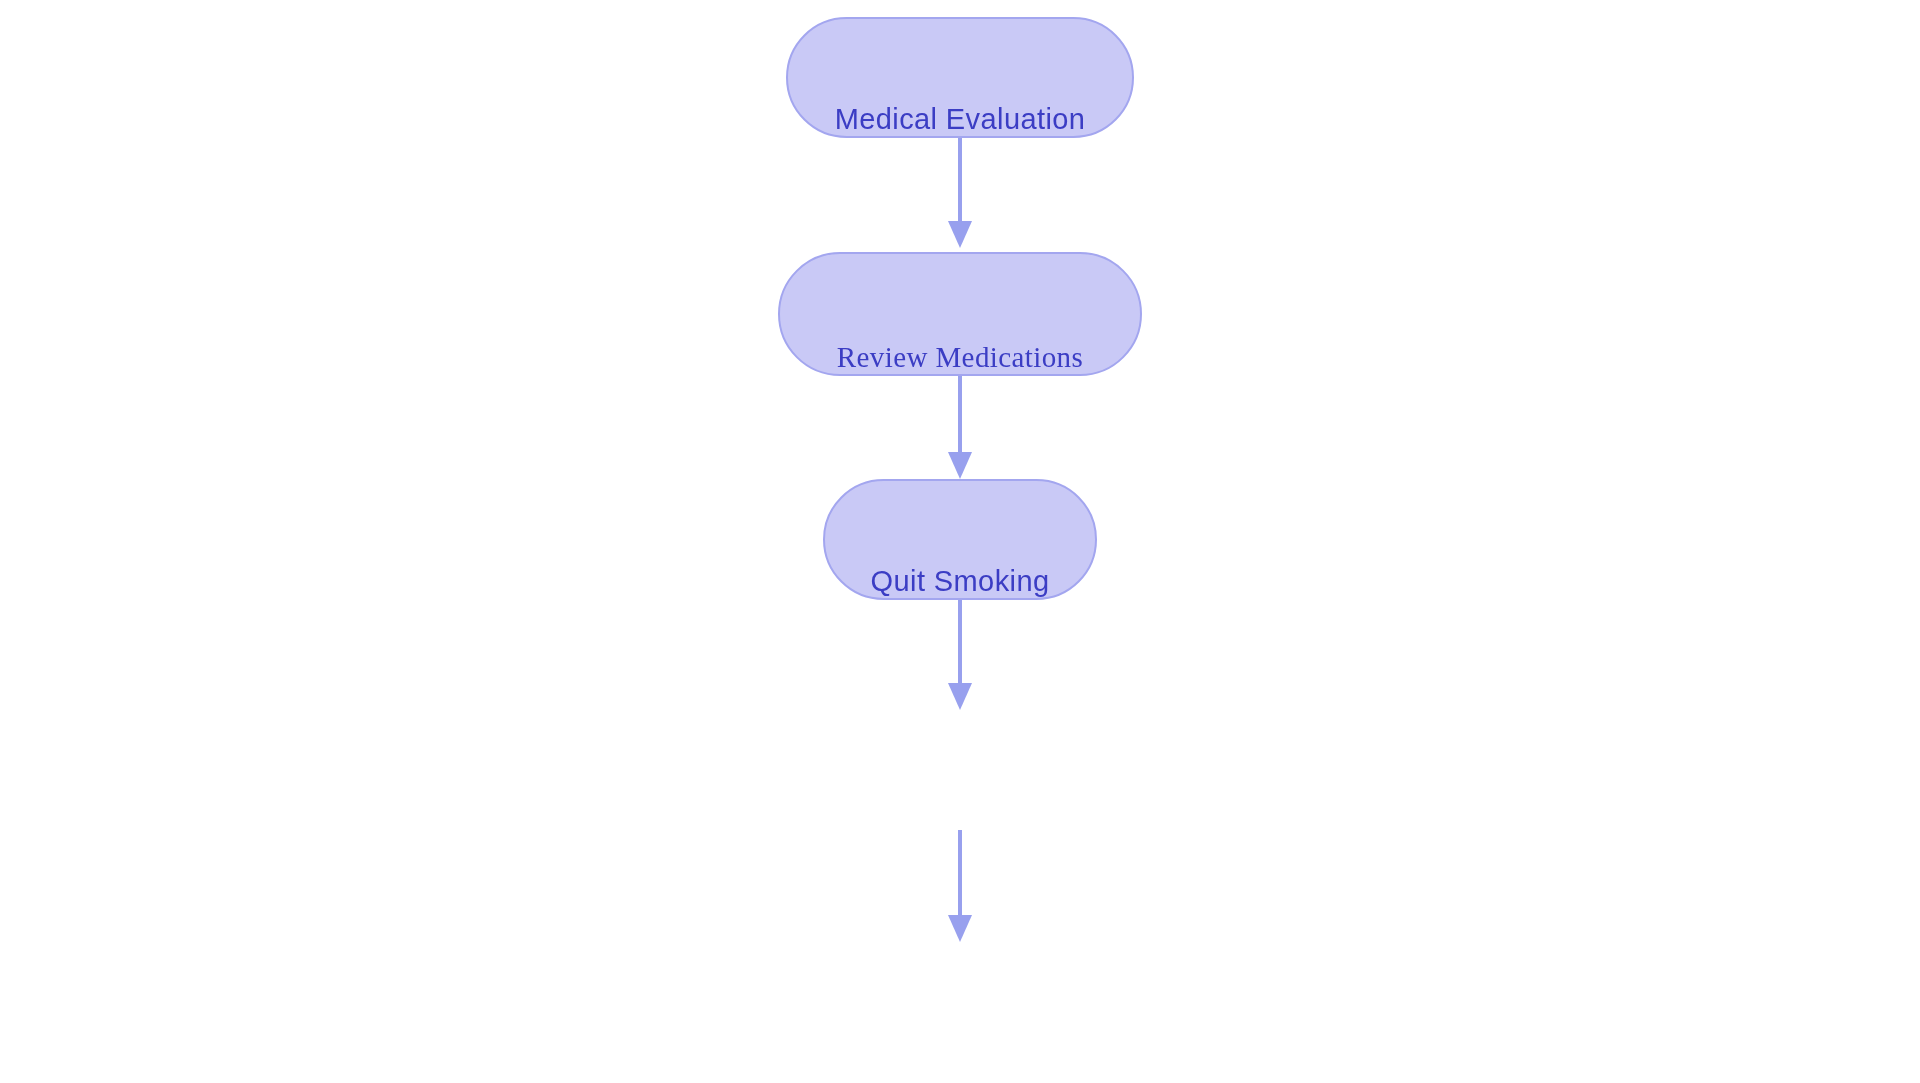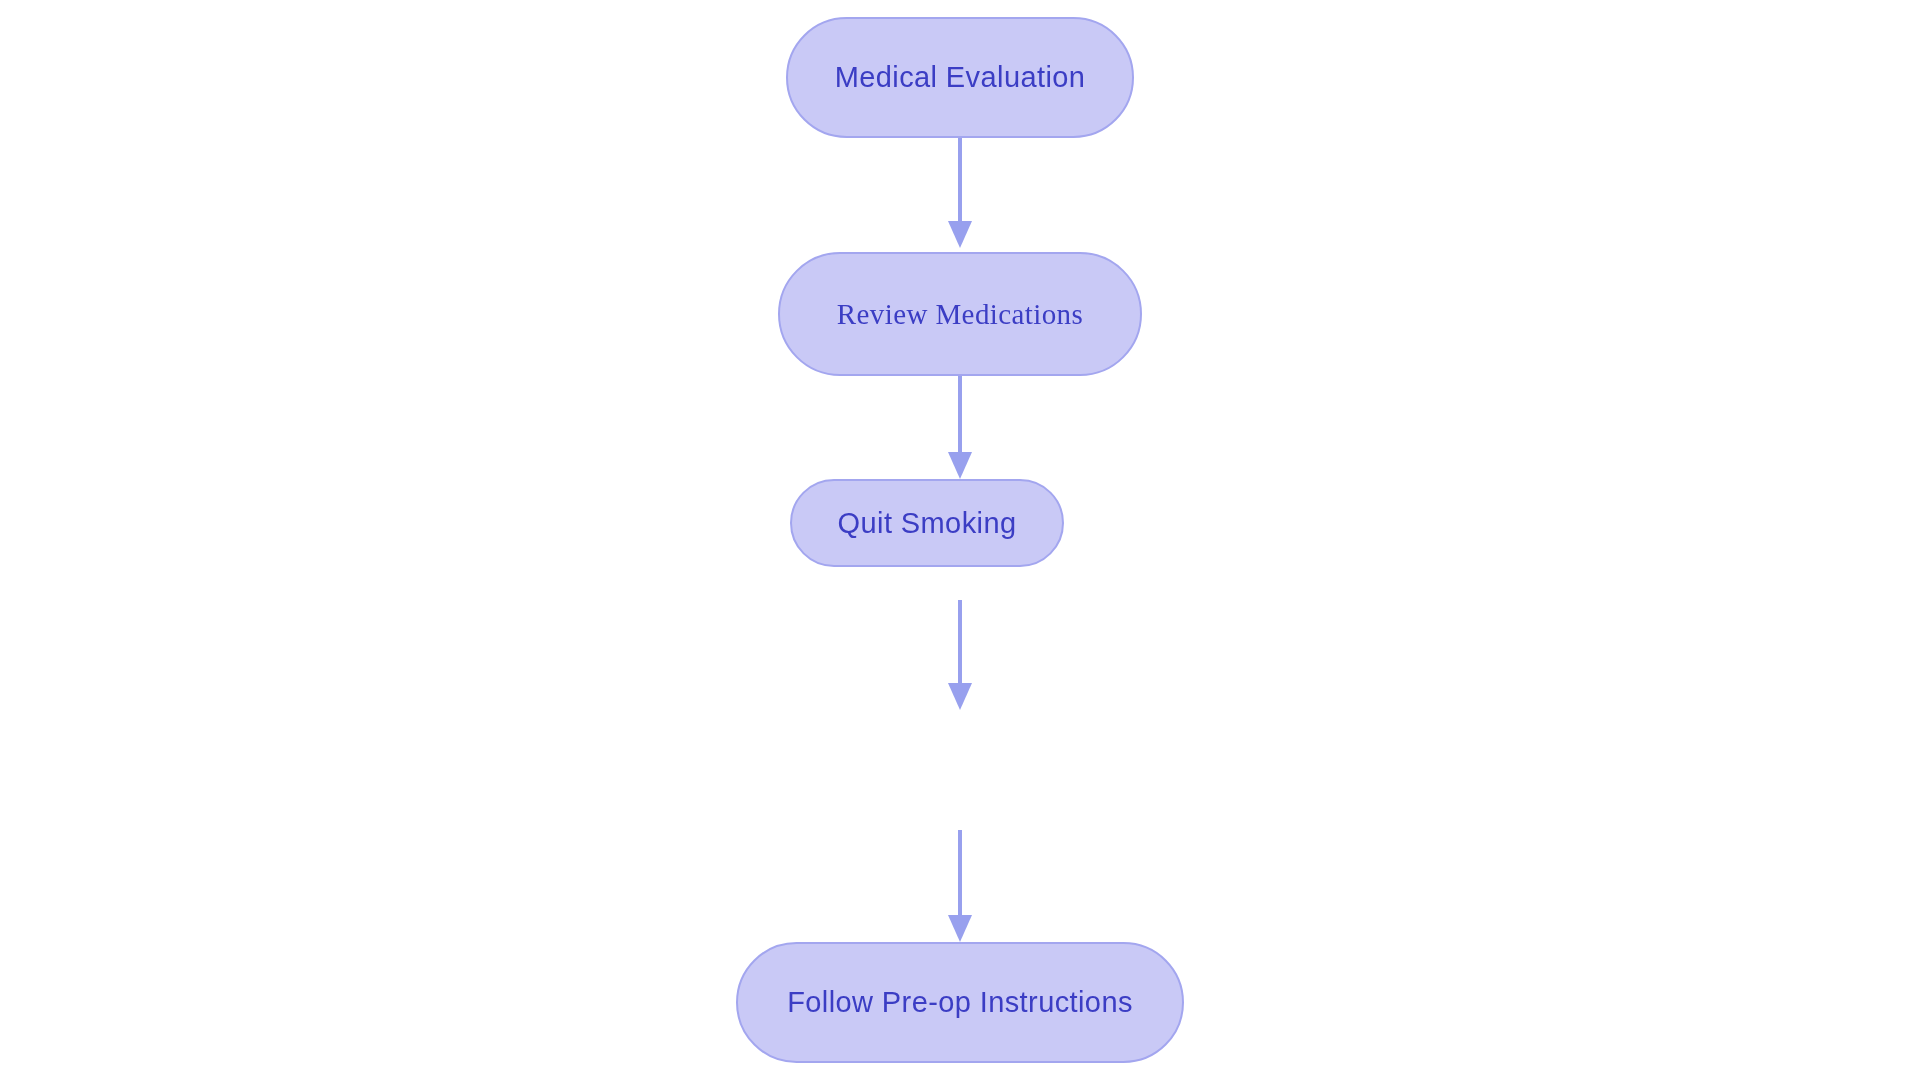--- a/index.html
+++ b/index.html
@@ -22,21 +22,21 @@
     width: 1920px;
     height: 1083px;
     background: var(--background);
   }
   .node {
     position: absolute;
     background: var(--node-fill);
     border: 2.5px solid var(--node-border);
     border-radius: 62px;
     display: flex;
-    align-items: center;
+    align-items: flex-end;
     justify-content: center;
     z-index: 2;
   }
   .node-label {
     color: var(--node-text);
     font-size: 29px;
     font-weight: 400;
     letter-spacing: 0.4px;
     white-space: nowrap;
     text-align: center;
@@ -70,28 +70,25 @@
 <div class="canvas">
 
   <div class="node" style="left:786px; top:17px; width:348px; height:121px;">
     <span class="node-label">Medical Evaluation</span>
   </div>
 
   <div class="node" style="left:778px; top:252px; width:364px; height:124px;font-family:Liberation Serif, serif;">
     <span class="node-label">Review Medications</span>
   </div>
 
-  <div class="node" style="left:790px; top:479px; width:274px; height:88px;">
+  <div class="node" style="left:823px; top:479px; width:274px; height:121px;">
     <span class="node-label">Quit Smoking</span>
   </div>
 
 
-  <div class="node" style="left:736px; top:942px; width:448px; height:121px;">
-    <span class="node-label">Follow Pre-op Instructions</span>
-  </div>
 
   <div class="arrow" style="top:138px; height:110px;">
     <div class="arrow-line"></div>
     <div class="arrow-head"></div>
   </div>
 
   <div class="arrow" style="top:368px; height:111px;">
     <div class="arrow-line"></div>
     <div class="arrow-head"></div>
   </div>

